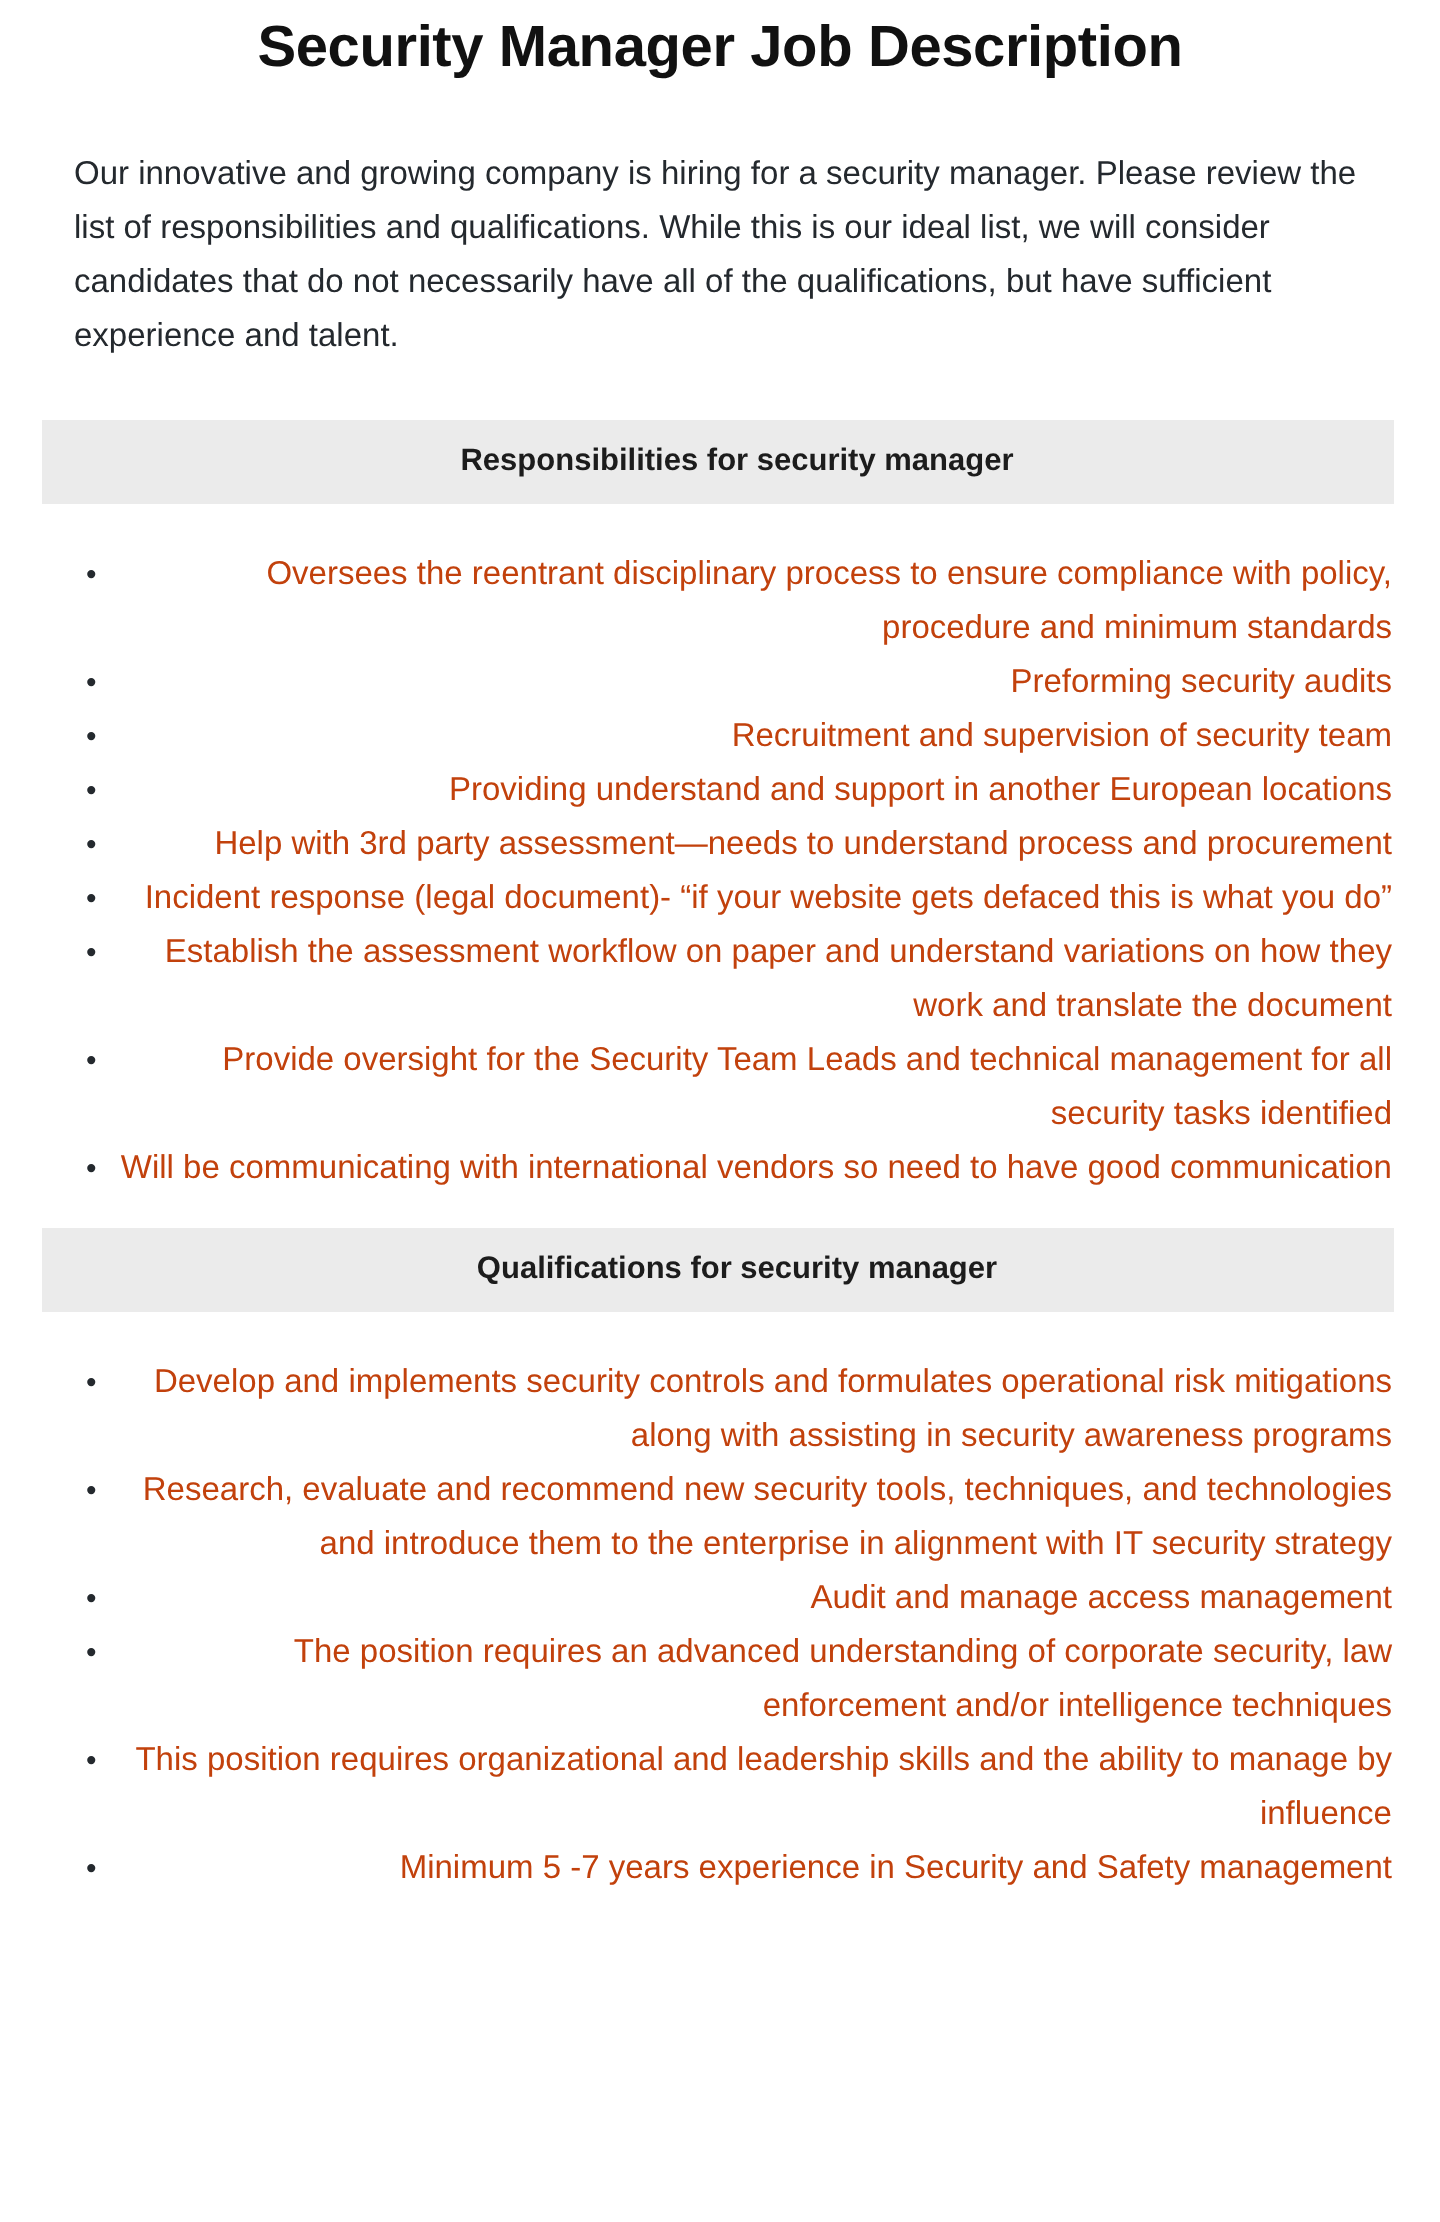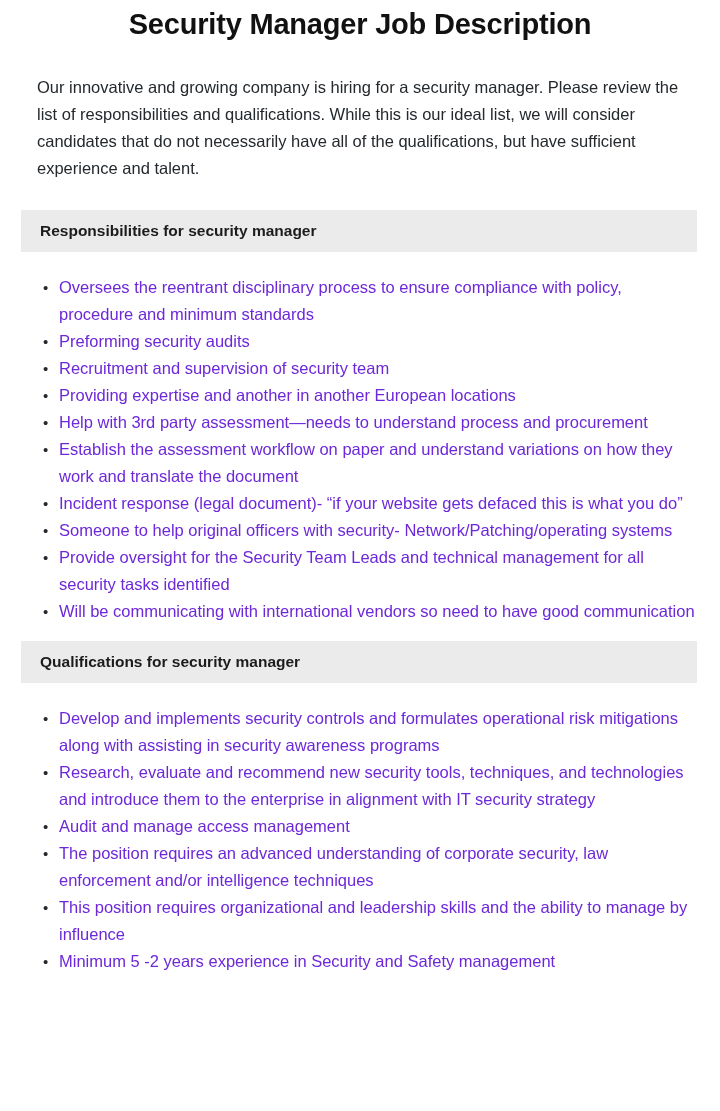--- a/index.html
+++ b/index.html
@@ -45,39 +45,41 @@
   }
 
   .section-header {
     background: #ebebeb;
     margin: 0 23px 0 21px;
     padding: 11px 0 11px 19px;
     font-size: 15.5px;
     font-weight: bold;
     color: #1c1c1c;
     line-height: 20px;
+    text-align: center;
   }
 
   .section-header.first { margin-top: 28px; }
   .section-header.second { margin-top: 16px; }
 
   ul.bullets {
     list-style: none;
     margin: 0;
     padding: 0;
   }
 
   ul.bullets li {
     position: relative;
     font-size: 16.5px;
     line-height: 27px;
-    color: #6d28d9;
+    color: #c2410c;
     padding-left: 59px;
     padding-right: 24px;
     margin: 0;
+    text-align: right;
   }
 
   ul.bullets li::before {
     content: "\2022";
     position: absolute;
     left: 43px;
     top: 0;
     font-size: 15px;
     line-height: 27px;
     color: #24292e;
@@ -96,37 +98,36 @@
   <p class="intro">Our innovative and growing company is hiring for a security manager. Please review the list of responsibilities and qualifications. While this is our ideal list, we will consider candidates that do not necessarily have all of the qualifications, but have sufficient experience and talent.</p>
 
   <div class="section-header first">Responsibilities for security manager</div>
 
   <div class="list-spacer-top"></div>
 
   <ul class="bullets">
     <li>Oversees the reentrant disciplinary process to ensure compliance with policy, procedure and minimum standards</li>
     <li>Preforming security audits</li>
     <li>Recruitment and supervision of security team</li>
-    <li>Providing expertise and another in another European locations</li>
+    <li>Providing understand and support in another European locations</li>
     <li>Help with 3rd party assessment—needs to understand process and procurement</li>
+    <li>Incident response (legal document)- “if your website gets defaced this is what you do”</li>
     <li>Establish the assessment workflow on paper and understand variations on how they work and translate the document</li>
-    <li>Incident response (legal document)- “if your website gets defaced this is what you do”</li>
-    <li>Someone to help original officers with security- Network/Patching/operating systems</li>
     <li>Provide oversight for the Security Team Leads and technical management for all security tasks identified</li>
     <li>Will be communicating with international vendors so need to have good communication</li>
   </ul>
 
   <div class="section-header second">Qualifications for security manager</div>
 
   <div class="list-spacer-top"></div>
 
   <ul class="bullets">
     <li>Develop and implements security controls and formulates operational risk mitigations along with assisting in security awareness programs</li>
     <li>Research, evaluate and recommend new security tools, techniques, and technologies and introduce them to the enterprise in alignment with IT security strategy</li>
     <li>Audit and manage access management</li>
     <li>The position requires an advanced understanding of corporate security, law enforcement and/or intelligence techniques</li>
     <li>This position requires organizational and leadership skills and the ability to manage by influence</li>
-    <li>Minimum 5 -2 years experience in Security and Safety management</li>
+    <li>Minimum 5 -7 years experience in Security and Safety management</li>
   </ul>
 
   <div class="list-spacer-bottom"></div>
 
 </div>
 
 </body></html>

